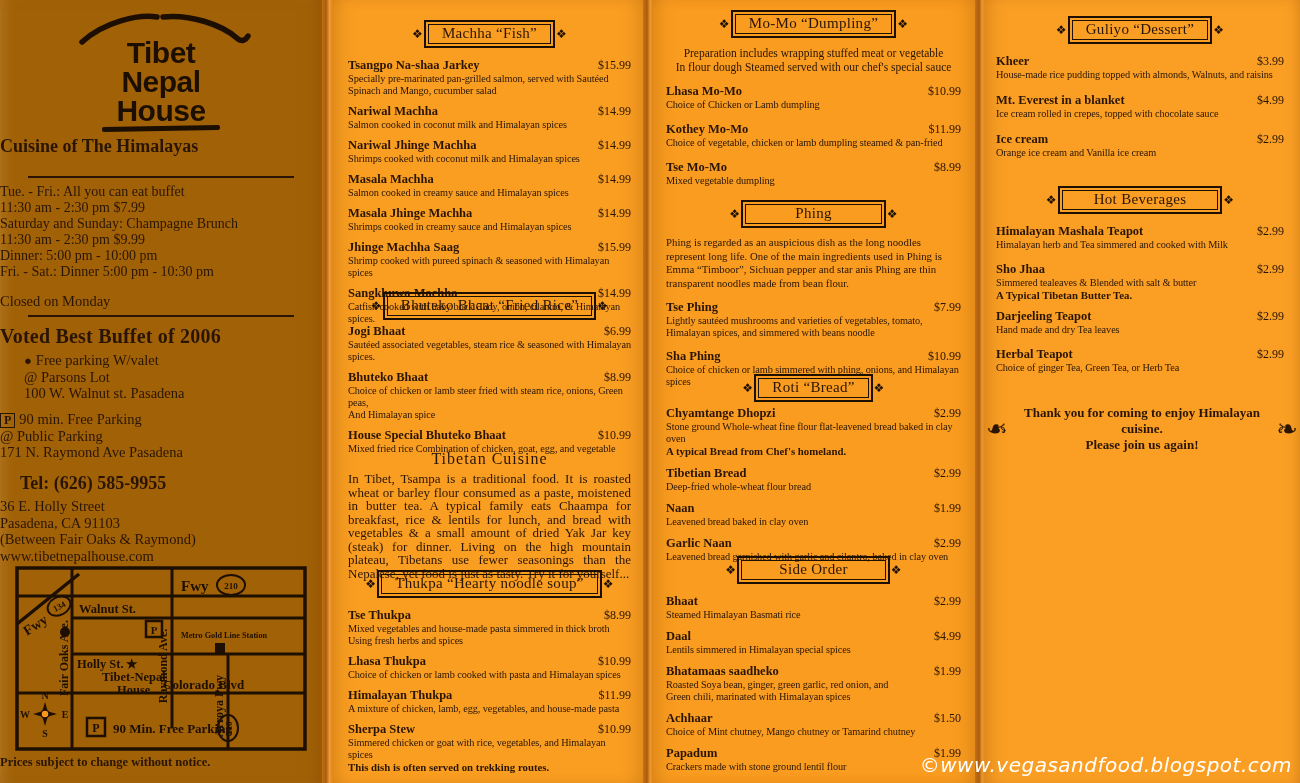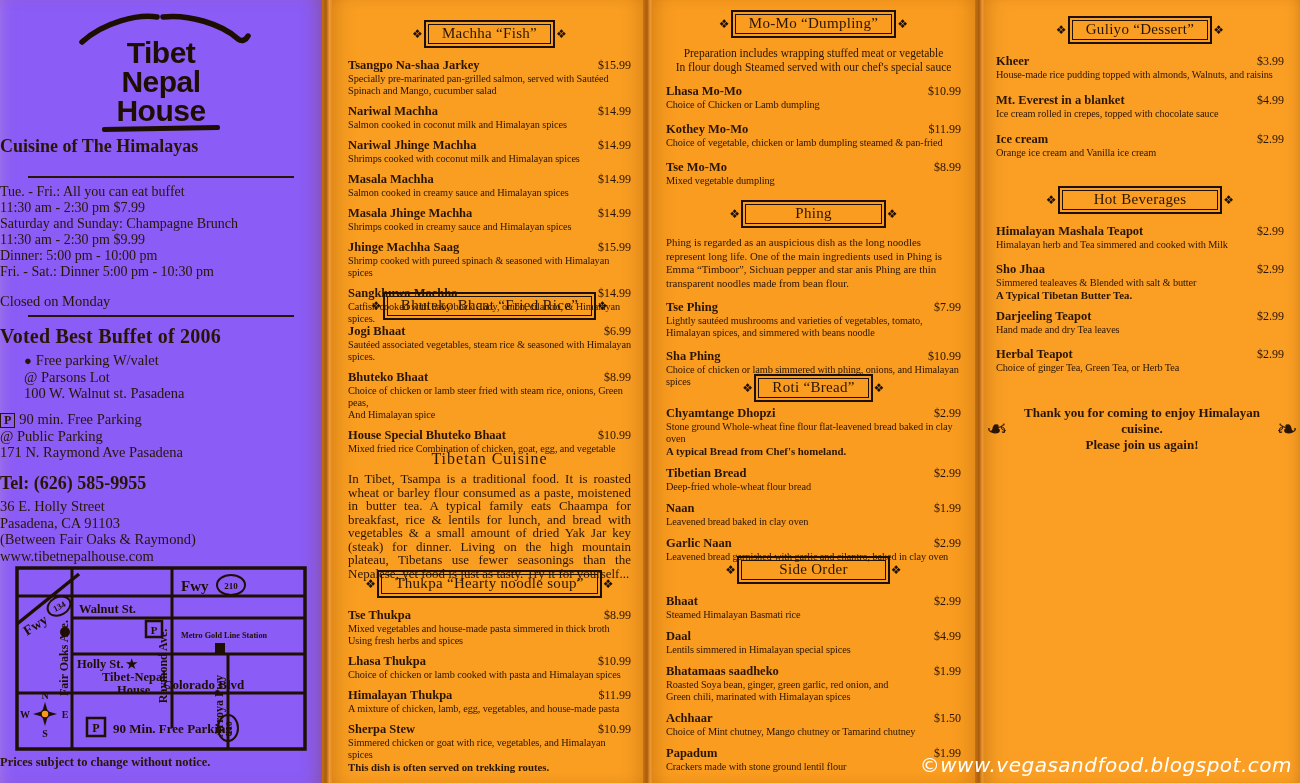--- a/index.html
+++ b/index.html
@@ -1,18 +1,18 @@
 <!DOCTYPE html>
 <html><head>
 <meta charset="utf-8">
 <style>
   html,body{margin:0;padding:0;width:1300px;height:783px;overflow:hidden;}
   body{font-family:"Liberation Serif","DejaVu Serif",serif;color:#2a1505;background:#e8891a;position:relative;}
   .panel{position:absolute;top:0;height:783px;}
-  .p1{left:0;width:322px;background:#8b5cf6;box-shadow:inset -14px 0 20px -12px rgba(130,60,0,.40),inset 10px 0 16px -10px rgba(255,220,160,.25);}
+  .p1{left:0;width:322px;background:#a16207;box-shadow:inset -14px 0 20px -12px rgba(130,60,0,.40),inset 10px 0 16px -10px rgba(255,220,160,.25);}
   .p2{left:332px;width:311px;background:#f99e21;box-shadow:inset 14px 0 20px -12px rgba(130,60,0,.35),inset -14px 0 20px -12px rgba(130,60,0,.30);}
   .p3{left:652px;width:323px;background:#f99c1f;box-shadow:inset 14px 0 20px -12px rgba(130,60,0,.35),inset -14px 0 20px -12px rgba(130,60,0,.30);}
   .p4{left:984px;width:316px;background:#fa9f24;box-shadow:inset 14px 0 20px -12px rgba(130,60,0,.35),inset -10px 0 14px -10px rgba(130,60,0,.35);}
   .fold{position:absolute;top:0;height:783px;}
   .f1{left:322px;width:10px;background:linear-gradient(90deg,rgba(110,50,0,.30),rgba(90,40,0,.45) 40%,rgba(255,210,140,.25) 75%,rgba(255,210,140,0));}
   .f2{left:643px;width:9px;background:linear-gradient(90deg,rgba(110,50,0,.28),rgba(90,40,0,.45) 45%,rgba(255,210,140,.22) 80%,rgba(255,210,140,0));}
   .f3{left:975px;width:9px;background:linear-gradient(90deg,rgba(110,50,0,.28),rgba(90,40,0,.45) 45%,rgba(255,210,140,.22) 80%,rgba(255,210,140,0));}
 
   
   .blk{position:absolute;left:0;width:100%;text-align:left;}
@@ -22,21 +22,21 @@
   .tagline{top:136px;font-size:18px;font-weight:bold;}
   .rule{position:absolute;left:28px;right:28px;height:2px;background:#2a1505;}
   .r1{top:176px;} .r2{top:315px;}
   .hours{top:184px;font-size:14px;line-height:16px;white-space:pre-line;}
   .closed{top:293px;font-size:14.5px;}
   .voted{top:325px;font-size:20px;font-weight:bold;letter-spacing:.2px;}
   .valet{top:352px;font-size:14.5px;line-height:16px;padding-left:24px;}
   .valet .rest,.pubpark .rest{white-space:pre-line;}
   .pubpark{top:411px;font-size:14.5px;line-height:16px;}
   .pbox{display:inline-block;border:1.5px solid #2a1505;padding:0 3px;font-weight:bold;font-size:12px;line-height:13px;margin-right:4px;}
-  .tel{top:473px;font-size:18px;font-weight:bold;}
+  .tel{top:473px;font-size:18px;font-weight:bold;padding-left:20px;}
   .addr{top:498px;font-size:14.5px;line-height:16.5px;white-space:pre-line;}
   .map-wrap{position:absolute;top:566px;left:15px;width:292px;height:186px;}
   .footnote{top:755px;font-size:12.5px;font-weight:bold;}
   .bullet{font-size:13px;margin-right:4px;}
 
   
   .shdr-row{display:flex;justify-content:center;margin-bottom:10px;}
   .shdr{position:relative;border:2.5px solid #1e0f03;padding:3px 16px 4px;font-size:15px;font-weight:normal;letter-spacing:.3px;line-height:17px;}
   .shdr::before{content:"";position:absolute;inset:2px;border:1px solid #1e0f03;pointer-events:none;}
   .orn{position:absolute;top:50%;transform:translateY(-50%);font-family:"DejaVu Sans",sans-serif;font-size:12px;color:#1e0f03;}

